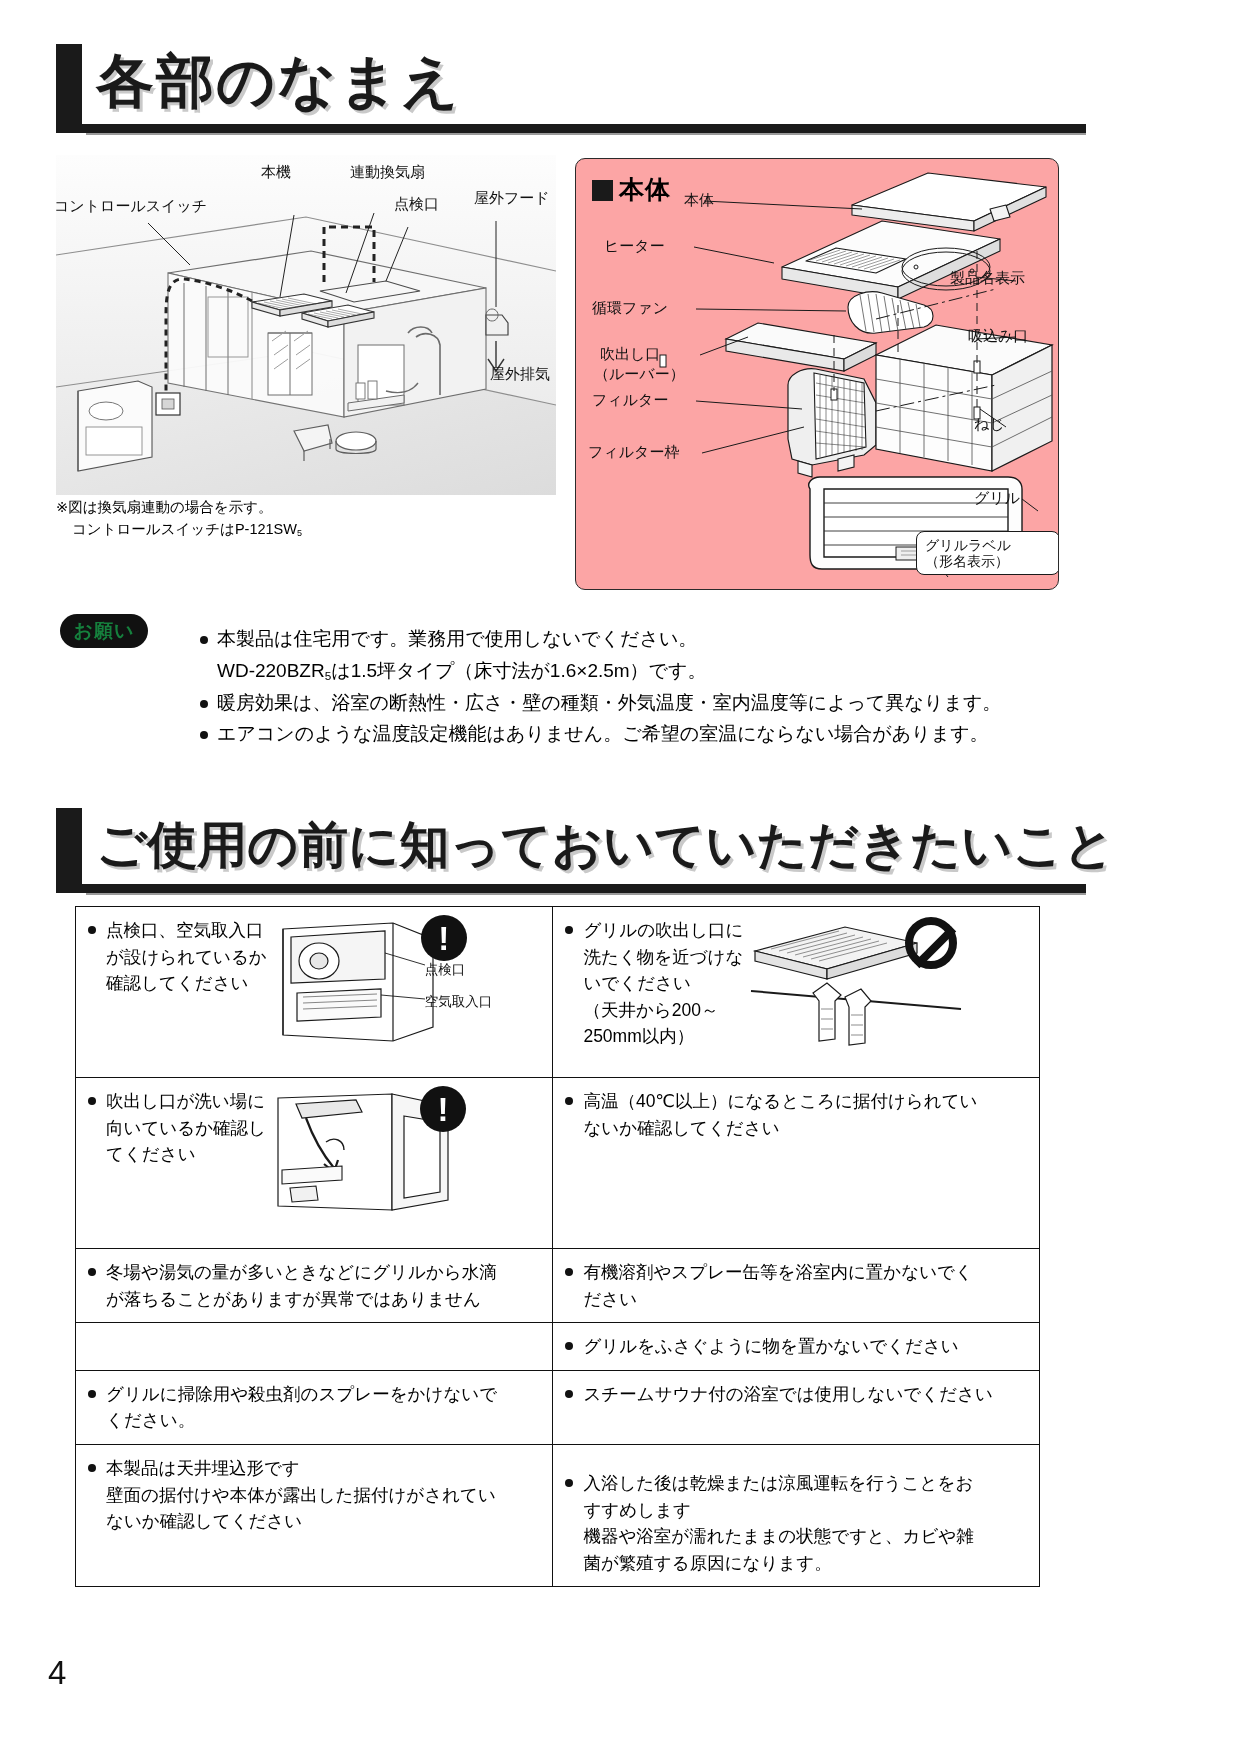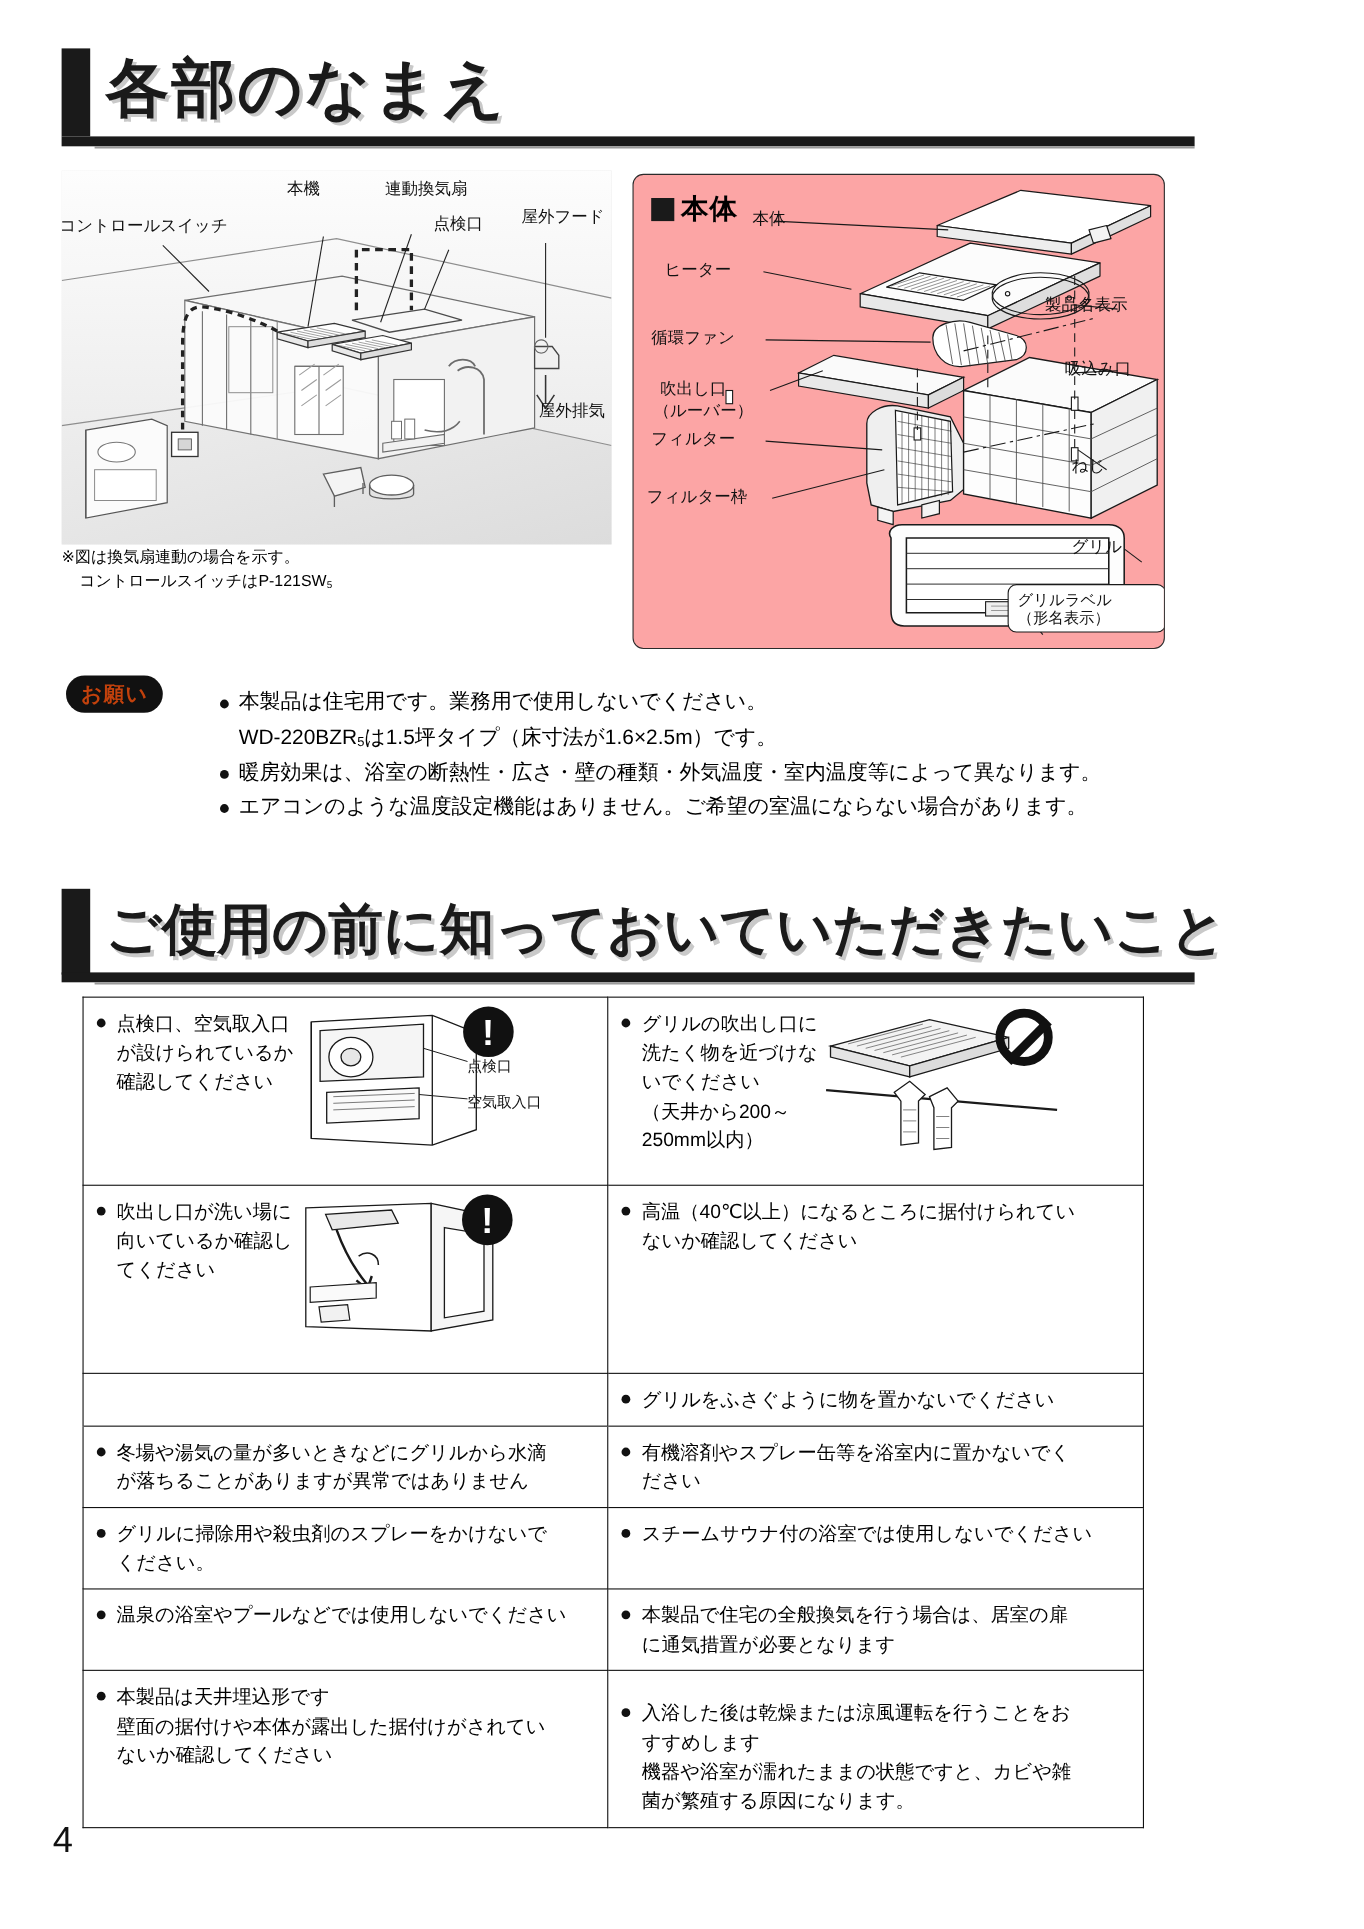--- a/index.html
+++ b/index.html
@@ -38,21 +38,21 @@
     vertical-align:-3px;margin-right:6px;}
   .body-title{position:absolute;left:16px;top:14px;font-size:25px;font-weight:bold;letter-spacing:1px;}
 
   .note-under{position:absolute;left:56px;top:497px;font-size:14.5px;line-height:1.5;}
   .note-under div:nth-child(2){padding-left:16px;}
 
   
   .onegai{position:absolute;left:60px;top:608px;width:1060px;}
   .onegai-badge{
     position:absolute;left:0;top:6px;width:88px;height:34px;border-radius:17px;
-    background:#111;color:#c2410c;font-size:19px;font-weight:bold;
+    background:#111;color:#15803d;font-size:19px;font-weight:bold;
     display:flex;align-items:center;justify-content:center;letter-spacing:1px;
   }
   .onegai-list{margin-left:100px;}
   .onegai-list li{
     list-style:none;font-size:19px;line-height:1.62;margin-bottom:1px;
     position:relative;padding-left:17px;white-space:nowrap;
   }
   .onegai-list li:before{
     content:"";position:absolute;left:0;top:12px;width:8px;height:8px;
     border-radius:50%;background:#111;
@@ -547,56 +547,47 @@
         </div>
       </td>
 
       <td>
         <div class="cell-txt" style="white-space:pre-line;">高温（40℃以上）になるところに据付けられてい
 ないか確認してください</div>
       </td>
     </tr>
 
     <tr>
+      <td>
+        <div class="cell-txt" style="white-space:pre-line;">冬場や湯気の量が多いときなどにグリルから水滴
+が落ちることがありますが異常ではありません</div>
+      </td>
+      <td>
+        <div class="cell-txt" style="white-space:pre-line;">有機溶剤やスプレー缶等を浴室内に置かないでく
+ださい</div>
+      </td>
+    </tr>
+
+    <tr>
       <td style="border-top:none;border-bottom:none;padding:0;height:0;"></td>
       <td>
         <div class="cell-txt" style="white-space:pre-line;">グリルをふさぐように物を置かないでください</div>
-      </td>
-    </tr>
-
-    <tr>
-      <td>
-        <div class="cell-txt" style="white-space:pre-line;">冬場や湯気の量が多いときなどにグリルから水滴
-が落ちることがありますが異常ではありません</div>
-      </td>
-      <td>
-        <div class="cell-txt" style="white-space:pre-line;">有機溶剤やスプレー缶等を浴室内に置かないでく
-ださい</div>
       </td>
     </tr>
 
     <tr>
       <td>
         <div class="cell-txt" style="white-space:pre-line;">グリルに掃除用や殺虫剤のスプレーをかけないで
 ください。</div>
       </td>
       <td>
         <div class="cell-txt" style="white-space:pre-line;">スチームサウナ付の浴室では使用しないでください</div>
       </td>
     </tr>
 
-    <tr>
-      <td>
-        <div class="cell-txt" style="white-space:pre-line;">温泉の浴室やプールなどでは使用しないでください</div>
-      </td>
-      <td>
-        <div class="cell-txt" style="white-space:pre-line;">本製品で住宅の全般換気を行う場合は、居室の扉
-に通気措置が必要となります</div>
-      </td>
-    </tr>
 
     <tr>
       <td style="height:120px;">
         <div class="cell-txt" style="white-space:pre-line;">本製品は天井埋込形です
 壁面の据付けや本体が露出した据付けがされてい
 ないか確認してください</div>
       </td>
       <td>
         <div class="cell-txt" style="white-space:pre-line;margin-top:15px;">入浴した後は乾燥または涼風運転を行うことをお
 すすめします

